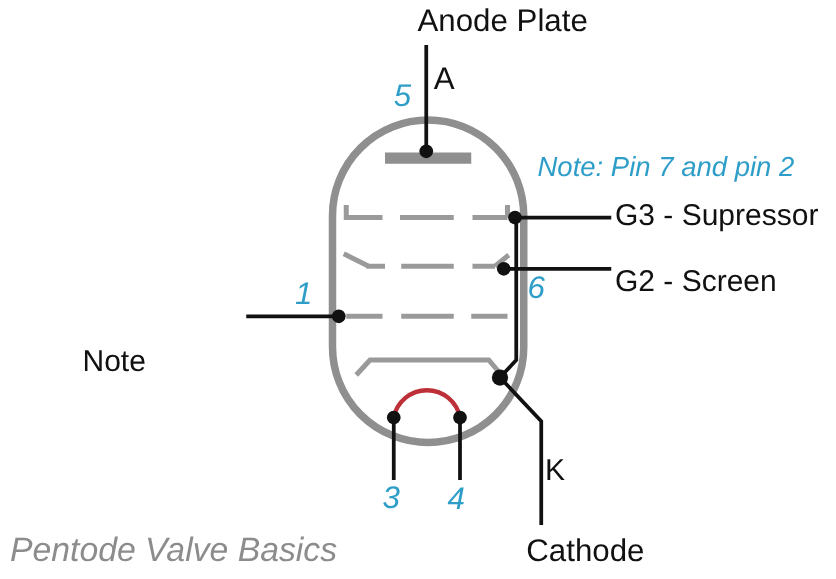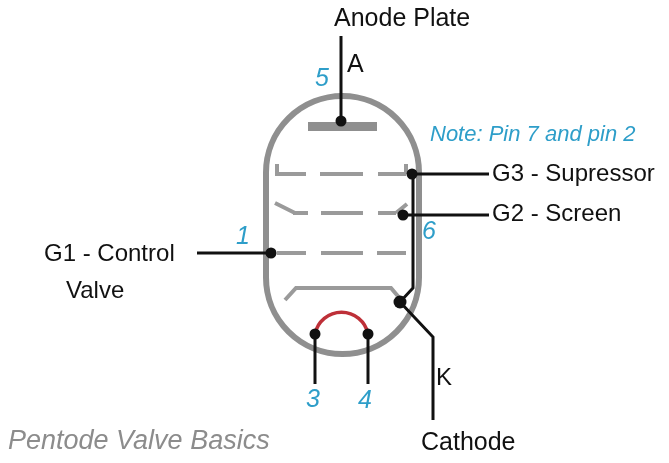--- a/index.html
+++ b/index.html
@@ -92,29 +92,28 @@
   <div class="txt fs25" style="left:347px; top:50px;">A</div>
 
   <div class="txt fs25 blue" style="left:315px; top:64px;">5</div>
 
   <div class="note" style="position:absolute; left:430px; top:124px;">
     <div>Note: Pin 7 and pin 2</div>
   </div>
 
   <div class="txt fs24" style="left:492px; top:160px;text-align:center;">G3 - Supressor</div>
 
-  <div class="txt fs24" style="left:492px; top:200px;">G2 - Screen</div>
+  <div class="txt fs24" style="left:492px; top:213px;">G2 - Screen</div>
 
   <div class="txt fs25 blue" style="left:422px; top:217px;">6</div>
 
   <div class="txt fs25 blue" style="left:236px; top:222px;">1</div>
 
-  <div class="txt fs24" style="left:44px; top:240px;">G1 - Control</div>
 
-  <div class="txt fs24" style="left:66px; top:277px;">Valve</div>
+  <div class="txt fs24" style="left:66px; top:277px;">Note</div>
 
 
   <div class="txt fs24" style="left:436px; top:364px;">K</div>
 
   <div class="txt fs25 blue" style="left:306px; top:385px;">3</div>
 
   <div class="txt fs25 blue" style="left:358px; top:386px;">4</div>
 
   <div class="txt caption" style="left:8px; top:426px;">Pentode Valve Basics</div>
 

